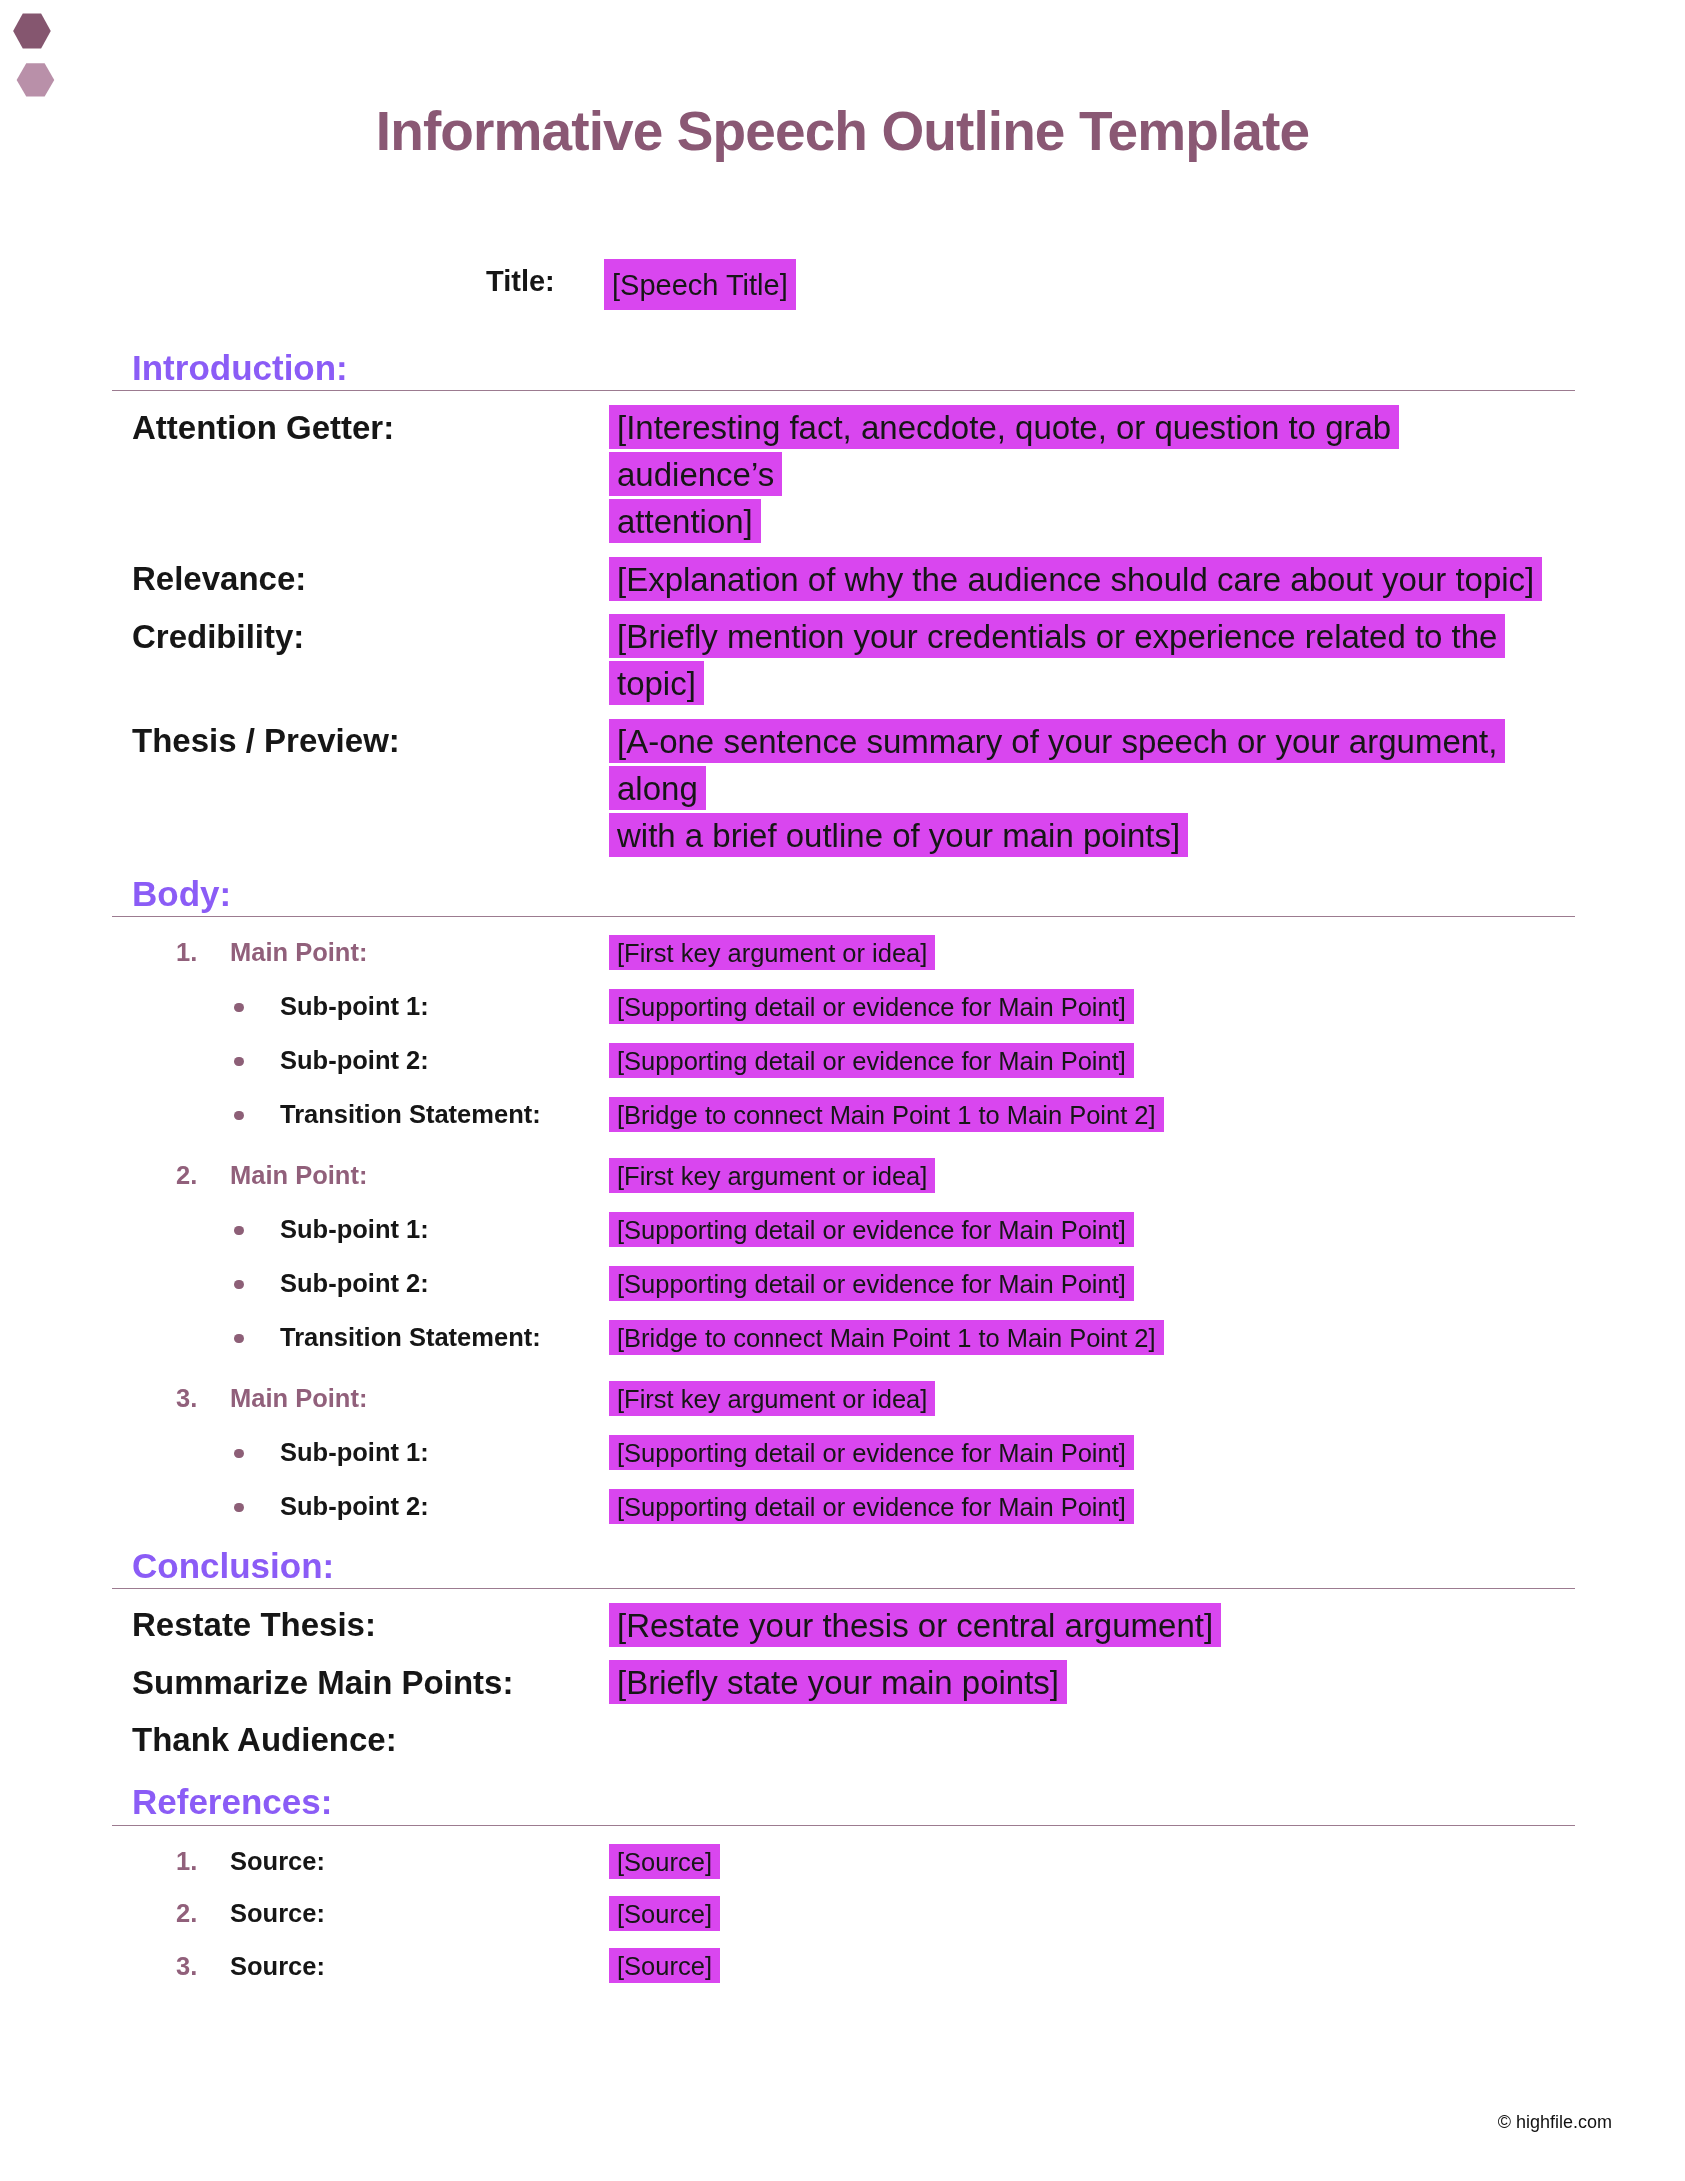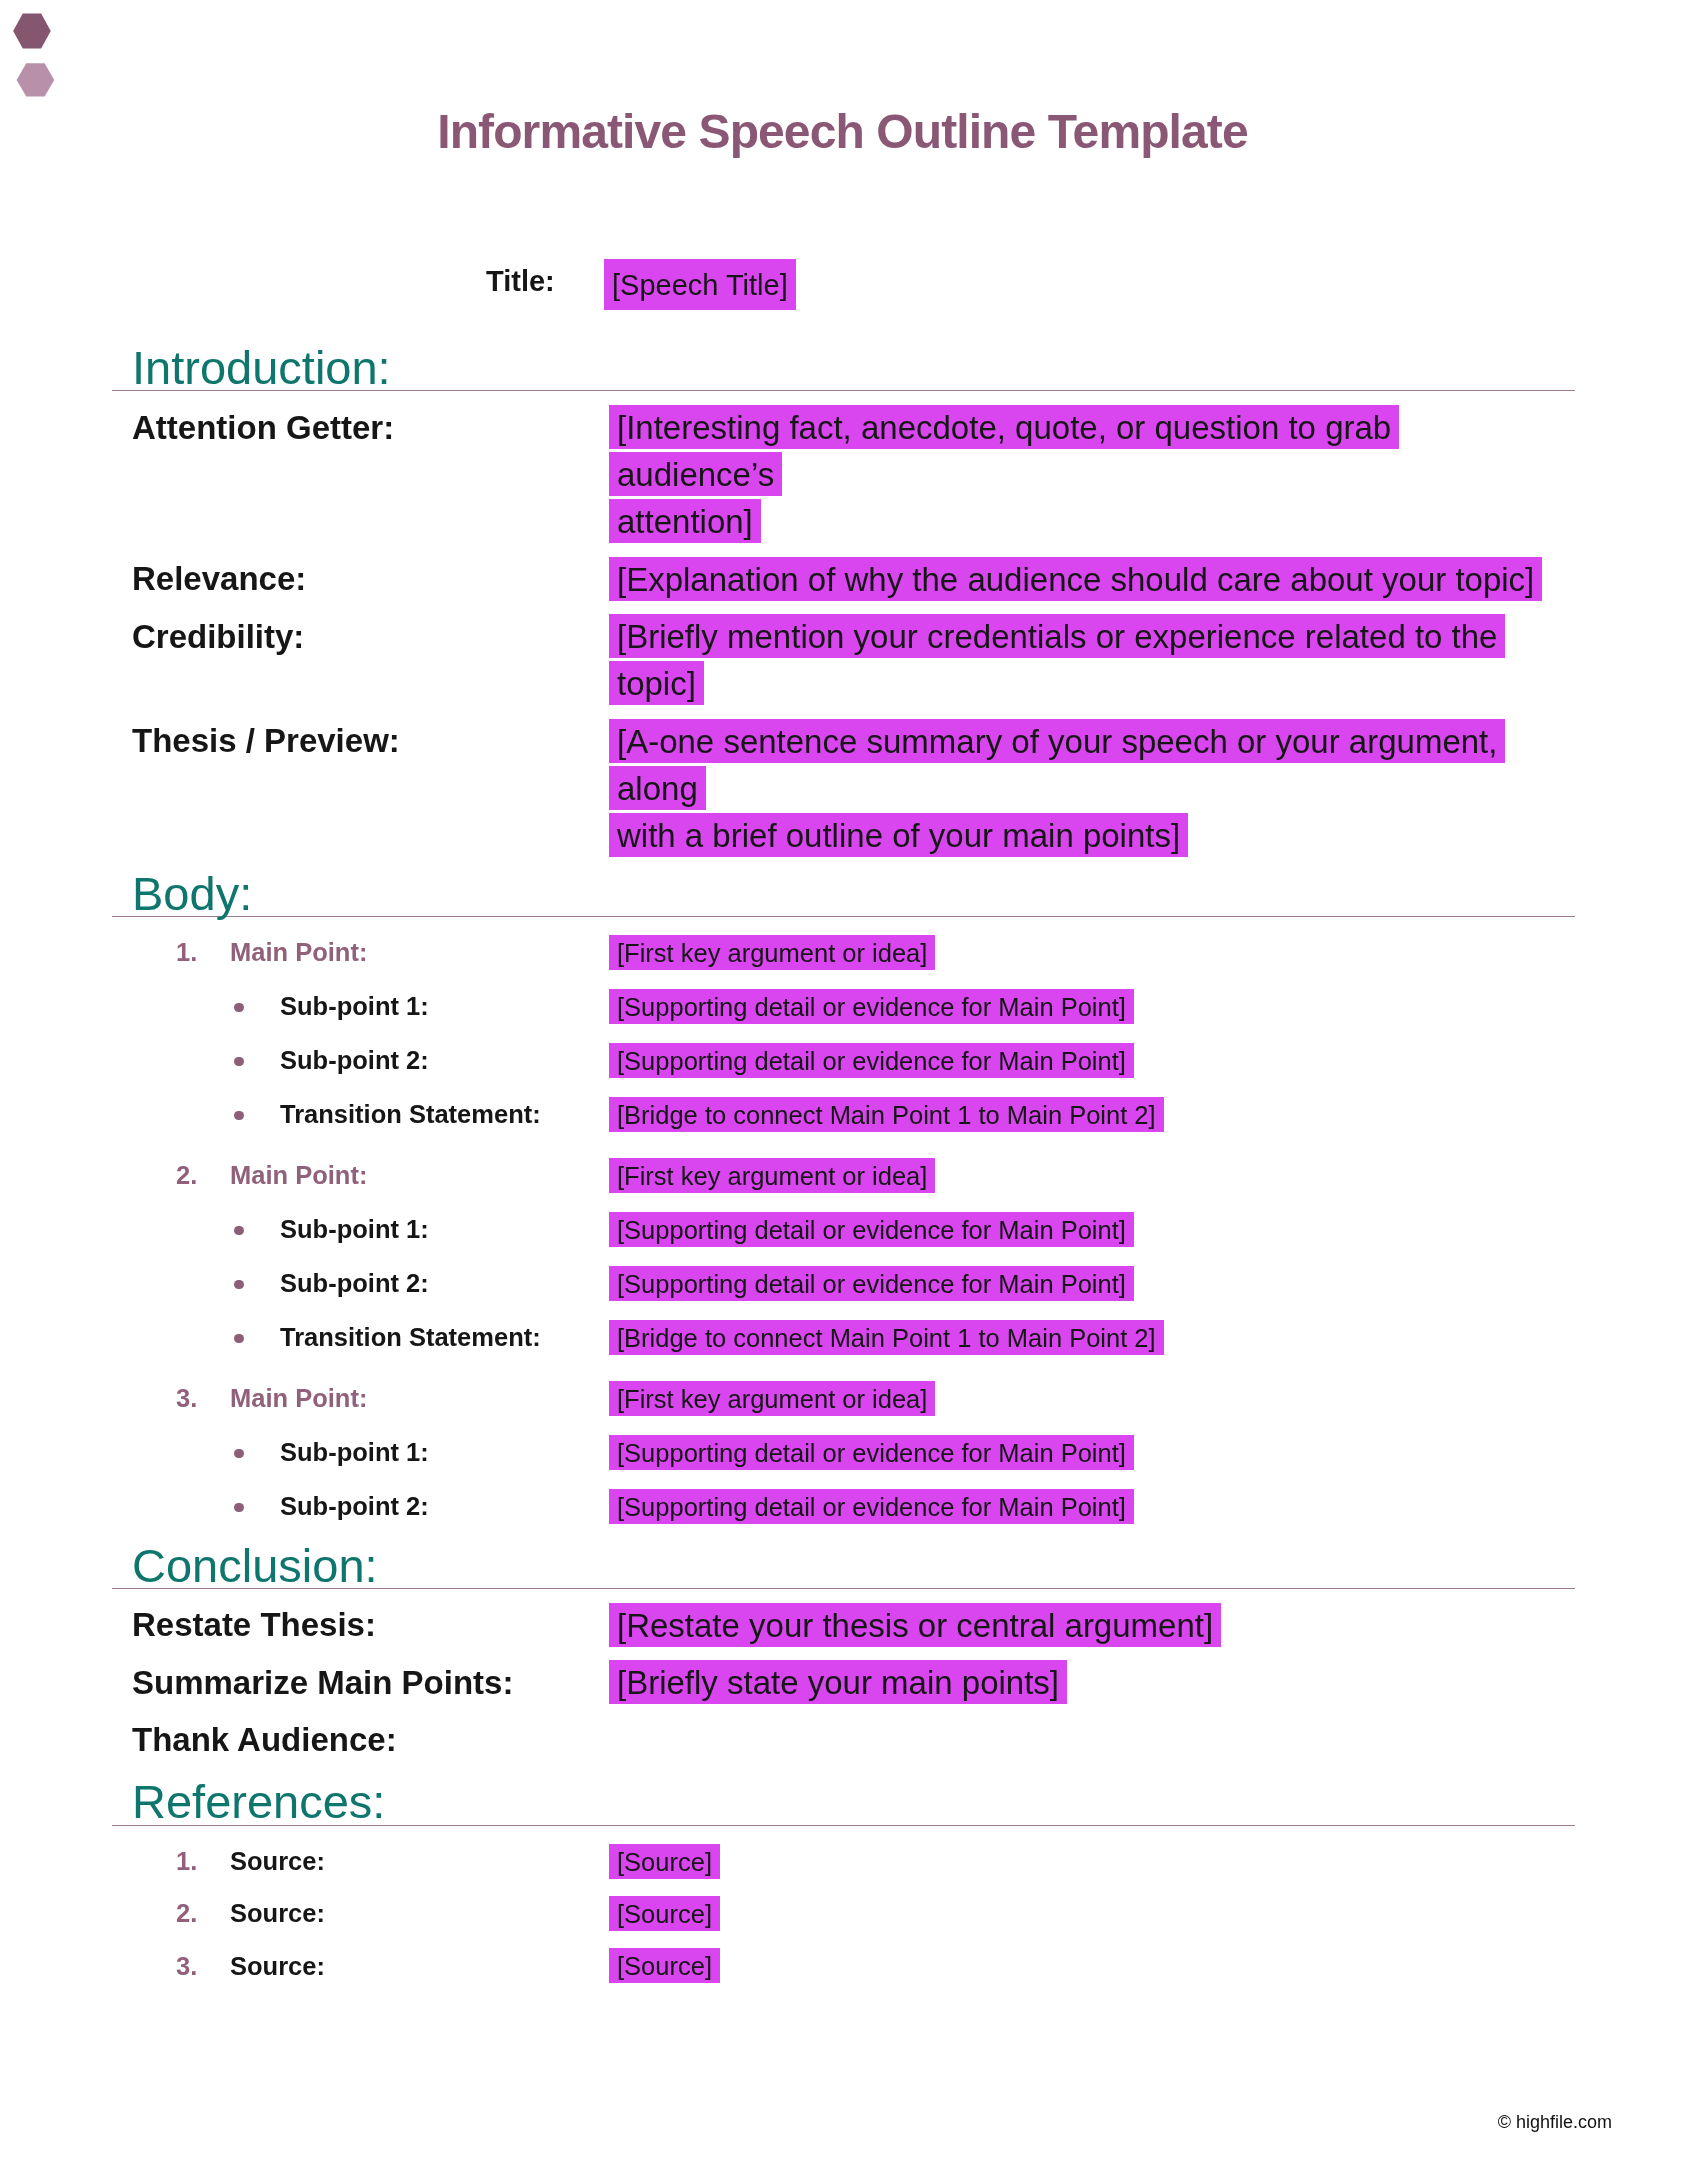--- a/index.html
+++ b/index.html
@@ -11,21 +11,21 @@
     background: #ffffff;
     font-family: "Liberation Sans", sans-serif;
     color: #161616;
     overflow: hidden;
   }
   .logo-svg { position: absolute; left: 0; top: 0; }
 
   .doc-title {
     margin: 92px 0 0 0;
     text-align: center;
-    font-size: 48px;
+    font-size: 55px;
     line-height: 79px;
     font-weight: 700;
     color: #8a5874;
     letter-spacing: -0.9px;
   }
 
   .content { padding: 0 110px 0 132px; }
 
   .title-row {
     display: flex;
@@ -43,24 +43,24 @@
     box-decoration-break: clone;
     -webkit-box-decoration-break: clone;
   }
 
   .section { margin-top: 17.6px; }
   .section.intro { margin-top: 40px; }
   .section.refs { margin-top: 21px; }
 
   .section-heading {
     margin: 0;
-    font-size: 47px;
+    font-size: 35px;
     line-height: 35px;
-    font-weight: 400;
-    color: #0f766e;
+    font-weight: 700;
+    color: #8b5cf6;
   }
   .rule {
     border: none;
     height: 0;
     border-top: 1.8px solid #9c7b90;
     margin: 5.3px 0 0 -20px;
   }
   .section-rows { padding-top: 12.3px; }
 
   .kv-row {

